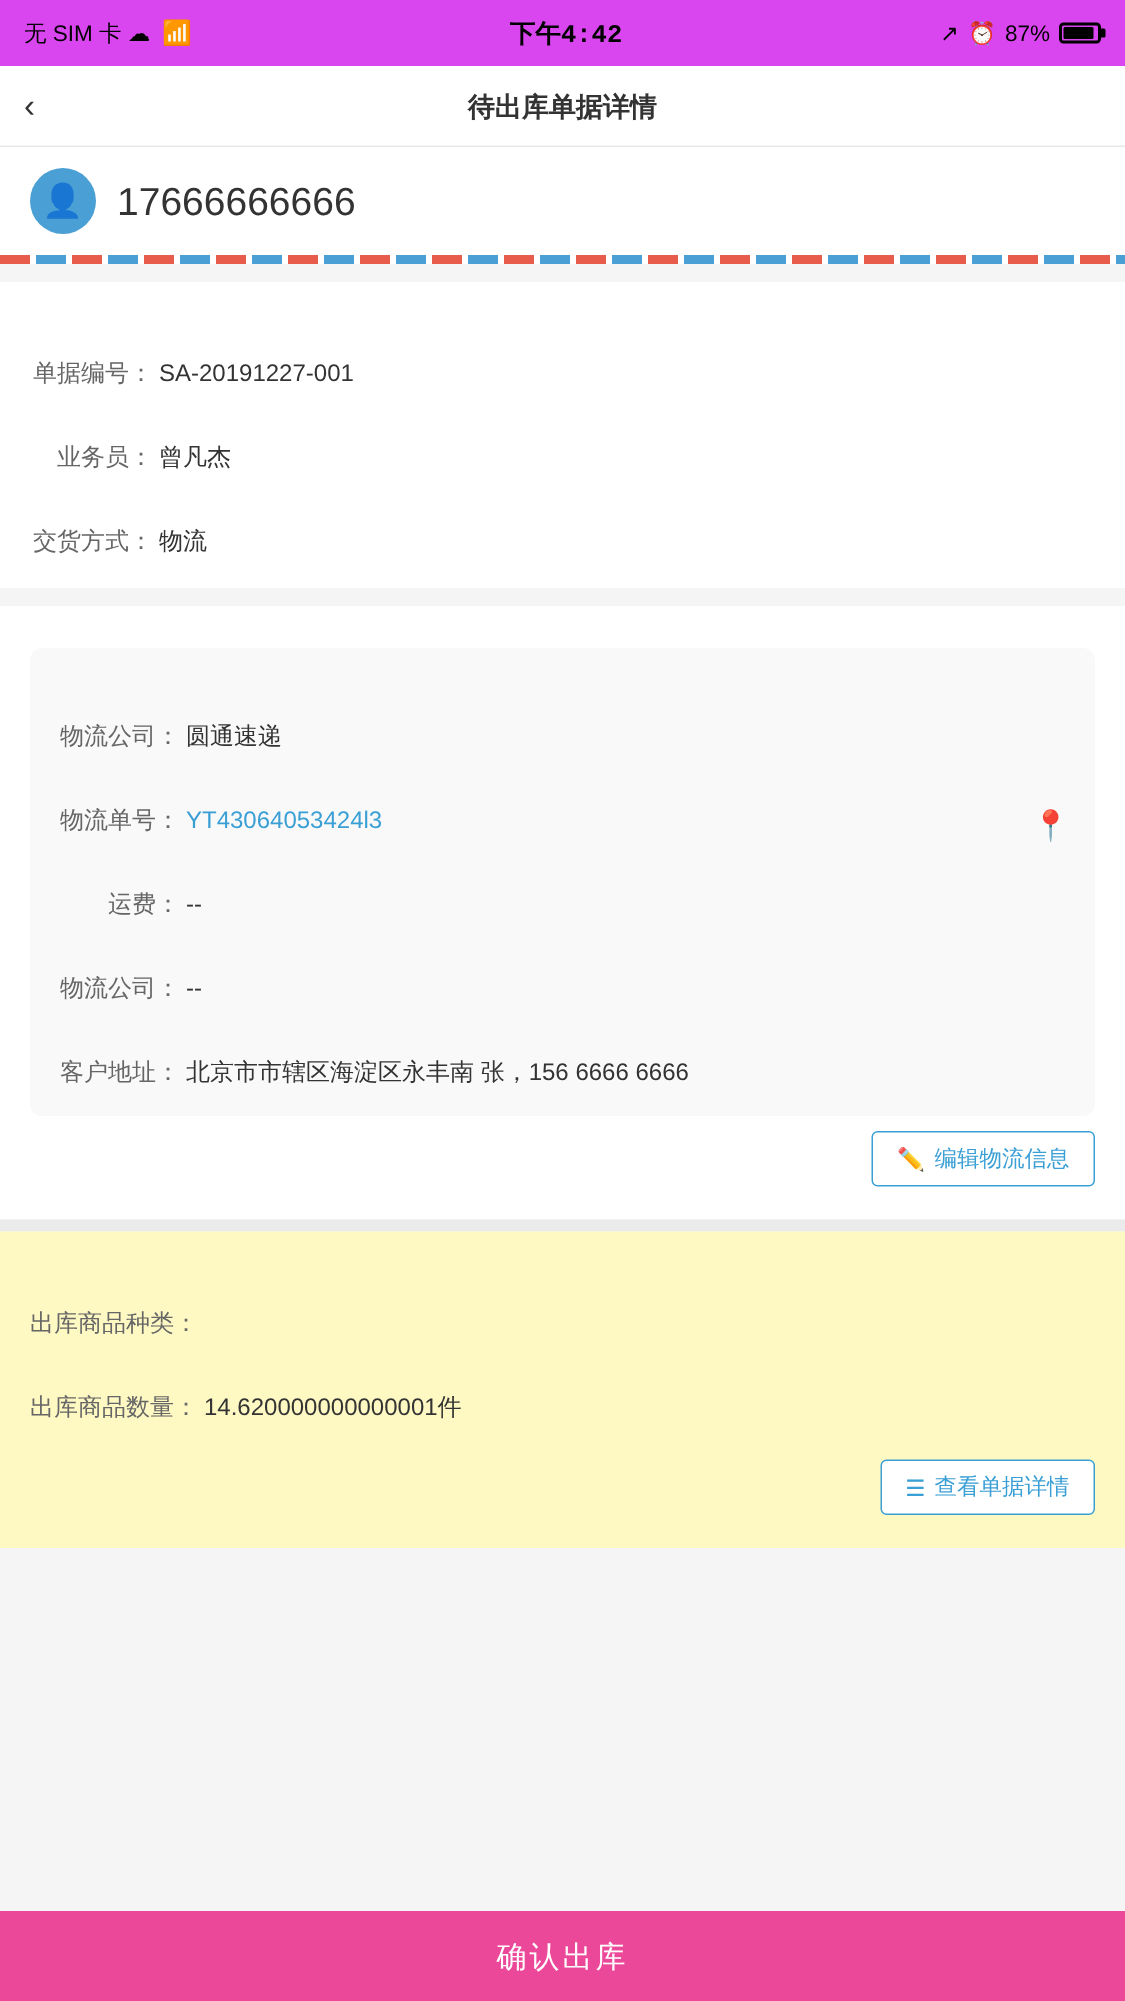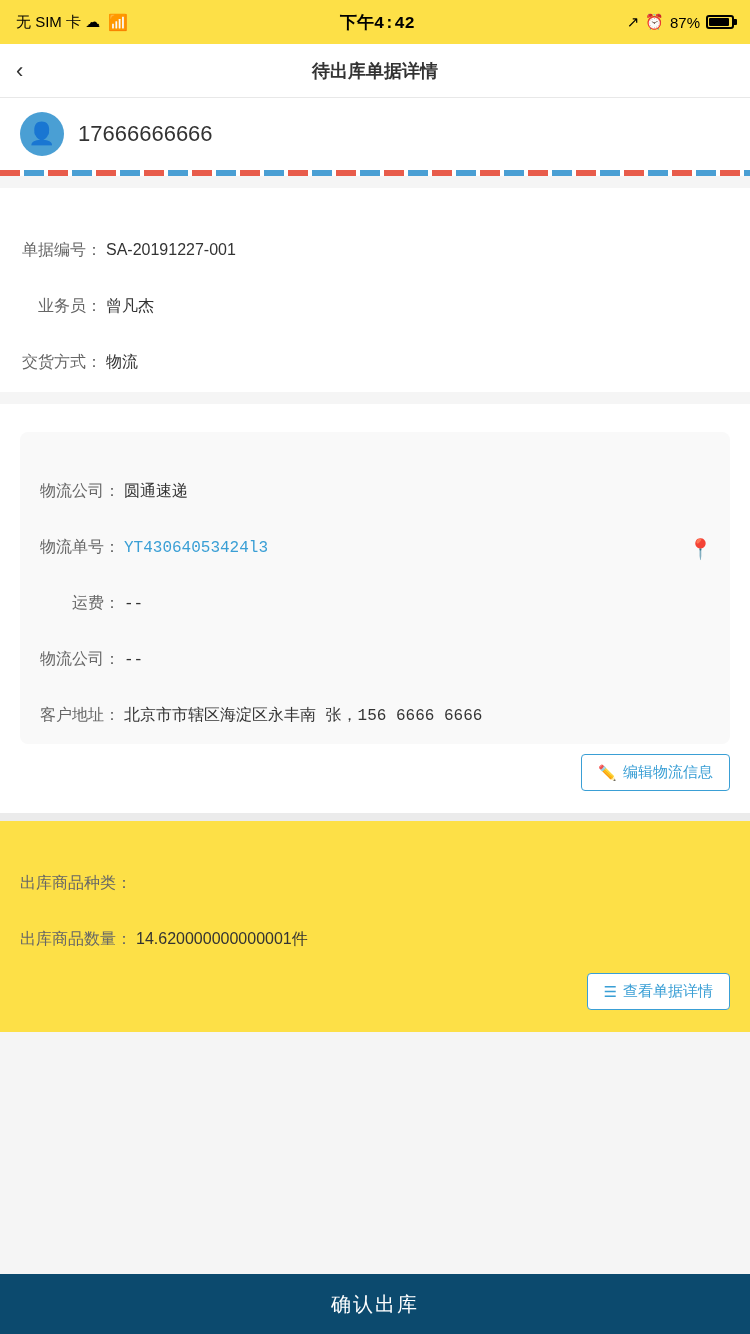--- a/index.html
+++ b/index.html
@@ -8,21 +8,21 @@
       font-family: -apple-system, "PingFang SC", "Helvetica Neue", Arial, sans-serif;
       background: #f5f5f5;
       width: 750px;
       min-height: 1334px;
       position: relative;
       overflow-x: hidden;
     }
 
     
     .status-bar {
-      background: #fde047;
+      background: #d946ef;
       height: 44px;
       display: flex;
       align-items: center;
       justify-content: space-between;
       padding: 0 16px;
       font-size: 15px;
       font-weight: 500;
     }
     .status-left {
       display: flex;
@@ -118,21 +118,21 @@
       border-radius: 50%;
       background: #4a9fd4;
       display: flex;
       align-items: center;
       justify-content: center;
       color: #fff;
       font-size: 22px;
       flex-shrink: 0;
     }
     .user-phone {
-      font-size: 22px;
+      font-size: 26px;
       font-weight: 500;
       color: #333;
     }
 
     
     .dashed-divider {
       height: 6px;
       background: repeating-linear-gradient(
         90deg,
         #e85c4b 0px, #e85c4b 20px,
@@ -184,21 +184,20 @@
       flex-shrink: 0;
       font-size: 20px;
     }
 
     
     .logistics-card {
       background: #f9f9f9;
       border-radius: 8px;
       margin-top: 10px;
       padding: 16px 18px;
-      font-family: Liberation Mono, monospace;
     }
 
     
     .edit-btn {
       display: flex;
       align-items: center;
       justify-content: flex-end;
       padding: 10px 0 4px 0;
     }
     .btn-outline {
@@ -218,42 +217,42 @@
     }
 
     
     .separator {
       height: 8px;
       background: #ebebeb;
     }
 
     
     .goods-section {
-      background: #fde047;
+      background: #fef9c3;
       padding: 18px 20px;
     }
 
     
     .view-btn-row {
       display: flex;
       align-items: center;
       justify-content: flex-end;
       padding: 10px 0 4px 0;
     }
 
     
     .bottom-area {
       position: fixed;
       bottom: 0;
       left: 0;
       width: 750px;
       background: #fff;
     }
     .confirm-btn {
-      background: #0c4a6e;
+      background: #ec4899;
       color: #fff;
       font-size: 20px;
       font-weight: 500;
       width: 100%;
       height: 60px;
       border: none;
       cursor: pointer;
       letter-spacing: 2px;
     }
 

